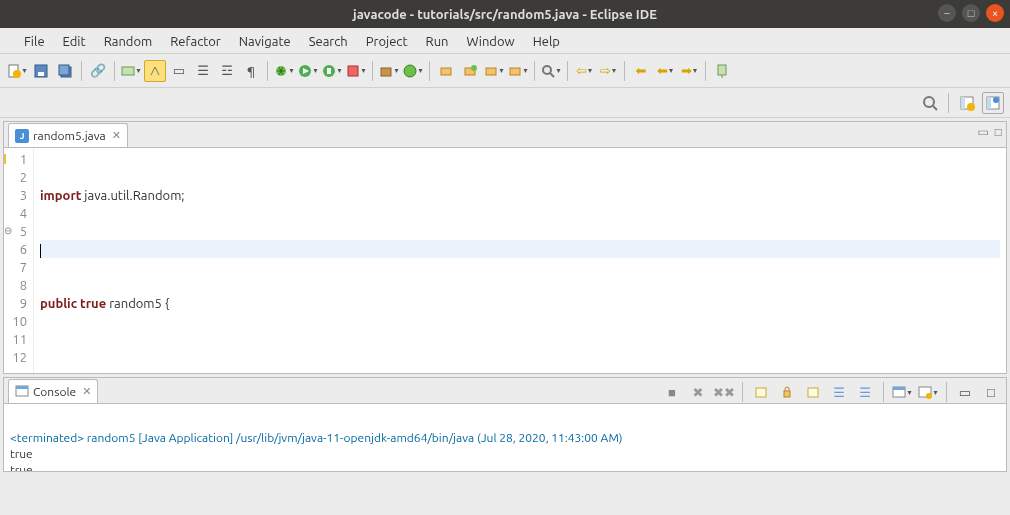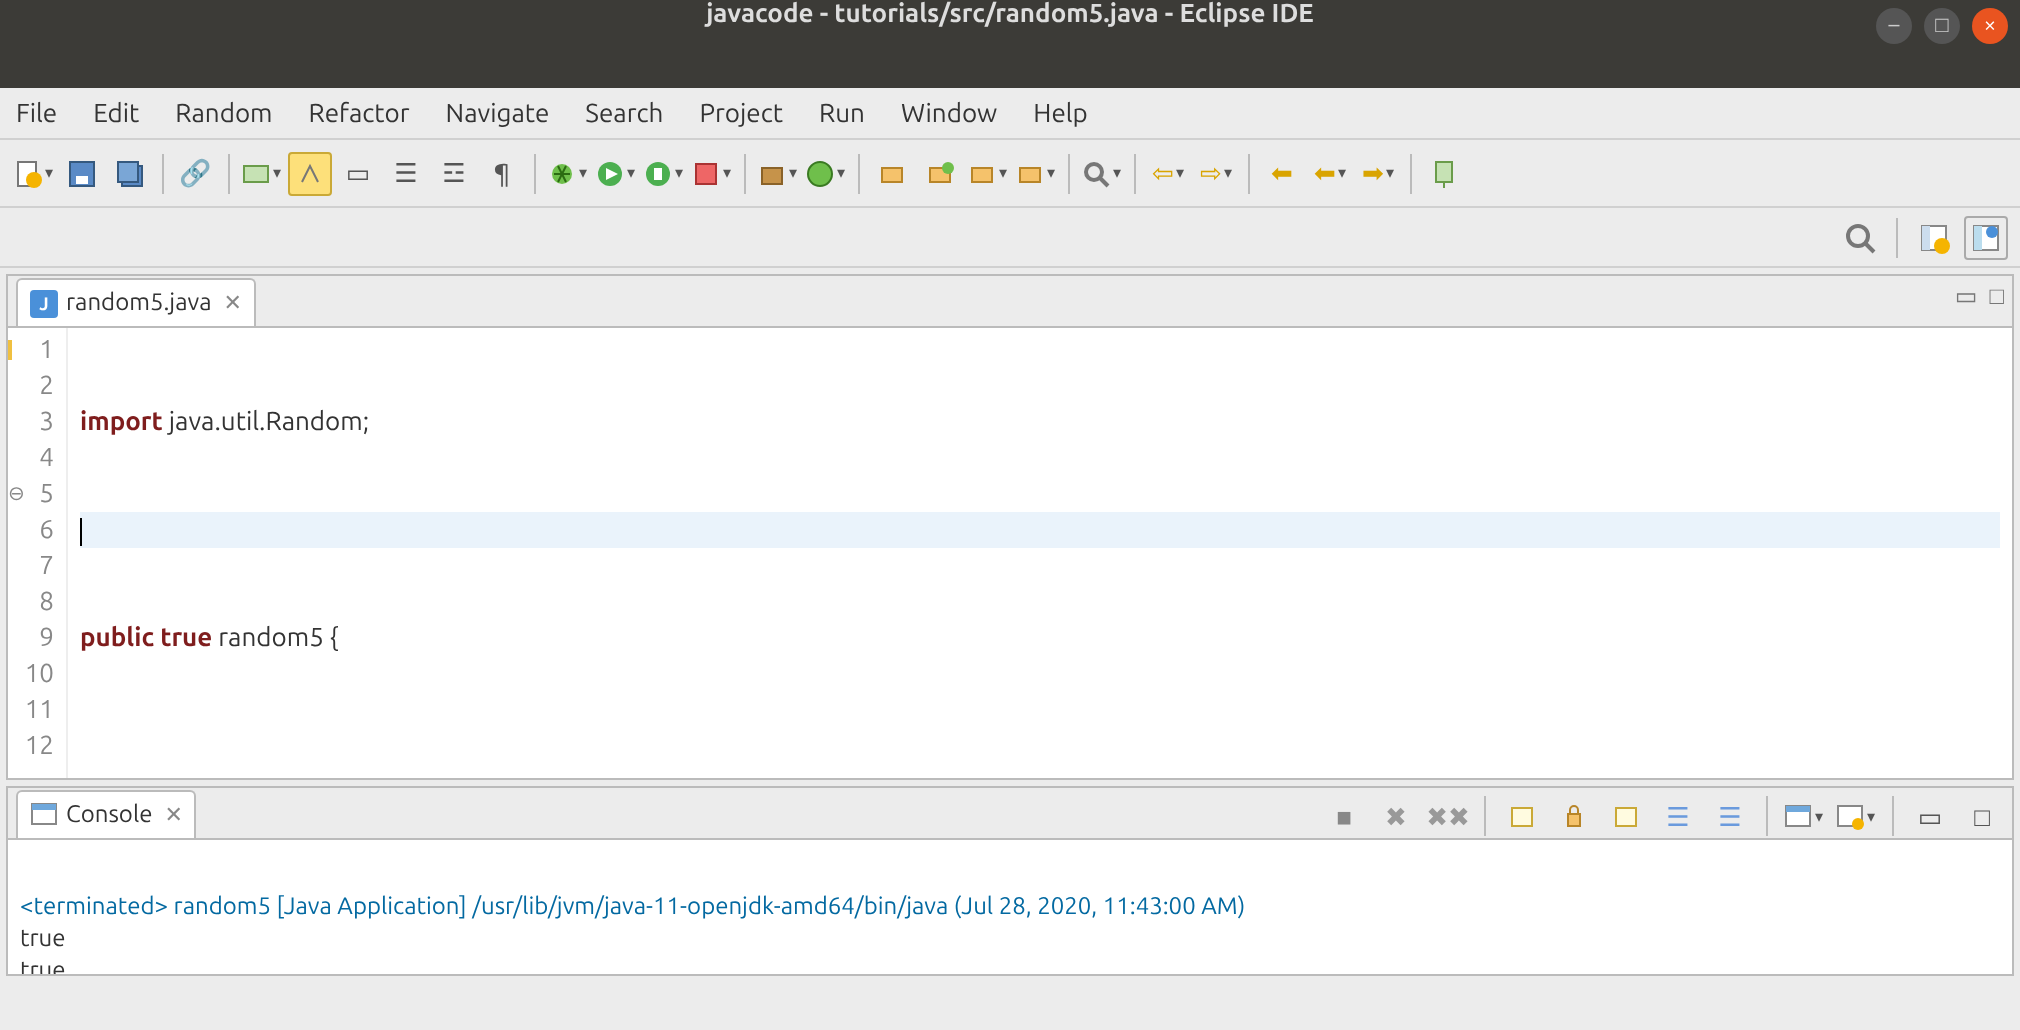--- a/index.html
+++ b/index.html
@@ -1,23 +1,23 @@
 <!DOCTYPE html>
 <html><head>
 <meta charset="utf-8">
 <style>
 * { margin:0; padding:0; box-sizing:border-box; font-family:"Ubuntu","Segoe UI",Arial,sans-serif; }
 body { width:1010px; height:515px; background:#ececec; overflow:hidden; font-size:13px; color:#333; }
-.titlebar { height:44px; background:#3c3b37; color:#ddd; display:flex; align-items:flex-start; justify-content:center; position:relative; }
+.titlebar { height:28px; background:#3c3b37; color:#ddd; display:flex; align-items:center; justify-content:center; position:relative; }
 .titlebar .title { font-size:13px; font-weight:bold; }
 .titlebar .win-controls { position:absolute; right:6px; top:4px; display:flex; gap:6px; }
 .win-btn { width:18px; height:18px; border-radius:9px; display:flex; align-items:center; justify-content:center; font-size:11px; }
 .win-min,.win-max { background:#555; color:#ccc; }
 .win-close { background:#e95420; color:#fff; }
-.menubar { height:26px; background:#ececec; display:flex; align-items:center; padding:0 0; gap:2px; border-bottom:1px solid #d0d0d0; }
+.menubar { height:26px; background:#ececec; display:flex; align-items:center; padding:0 16px; gap:2px; border-bottom:1px solid #d0d0d0; }
 .menubar span { padding:2px 8px; cursor:default; }
 .toolbar { min-height:34px; background:#ececec; display:flex; align-items:center; padding:2px 6px; gap:2px; flex-wrap:wrap; border-bottom:1px solid #d0d0d0; }
 .tbtn { width:22px; height:22px; display:flex; align-items:center; justify-content:center; border-radius:2px; font-size:13px; color:#555; cursor:pointer; position:relative; }
 .tbtn.dd::after { content:"▾"; font-size:8px; margin-left:1px; color:#555; }
 .tsep { width:1px; height:20px; background:#bbb; margin:0 3px; }
 .persp-row { height:30px; background:#ececec; display:flex; align-items:center; justify-content:flex-end; padding:0 6px; gap:4px; border-bottom:1px solid #d0d0d0; }
 .editor-area { height:253px; background:#fff; border:1px solid #bbb; margin:3px; display:flex; flex-direction:column; }
 .tabbar { height:26px; display:flex; align-items:flex-end; background:#ececec; border-bottom:1px solid #bbb; position:relative; }
 .tab { height:24px; background:#fff; border:1px solid #bbb; border-bottom:none; border-radius:3px 3px 0 0; display:flex; align-items:center; padding:0 6px; margin-left:4px; gap:4px; font-size:12px; }
 .tab .jicon { width:14px; height:14px; background:#4a90d9; color:#fff; font-size:9px; font-weight:bold; display:flex; align-items:center; justify-content:center; border-radius:2px; }

